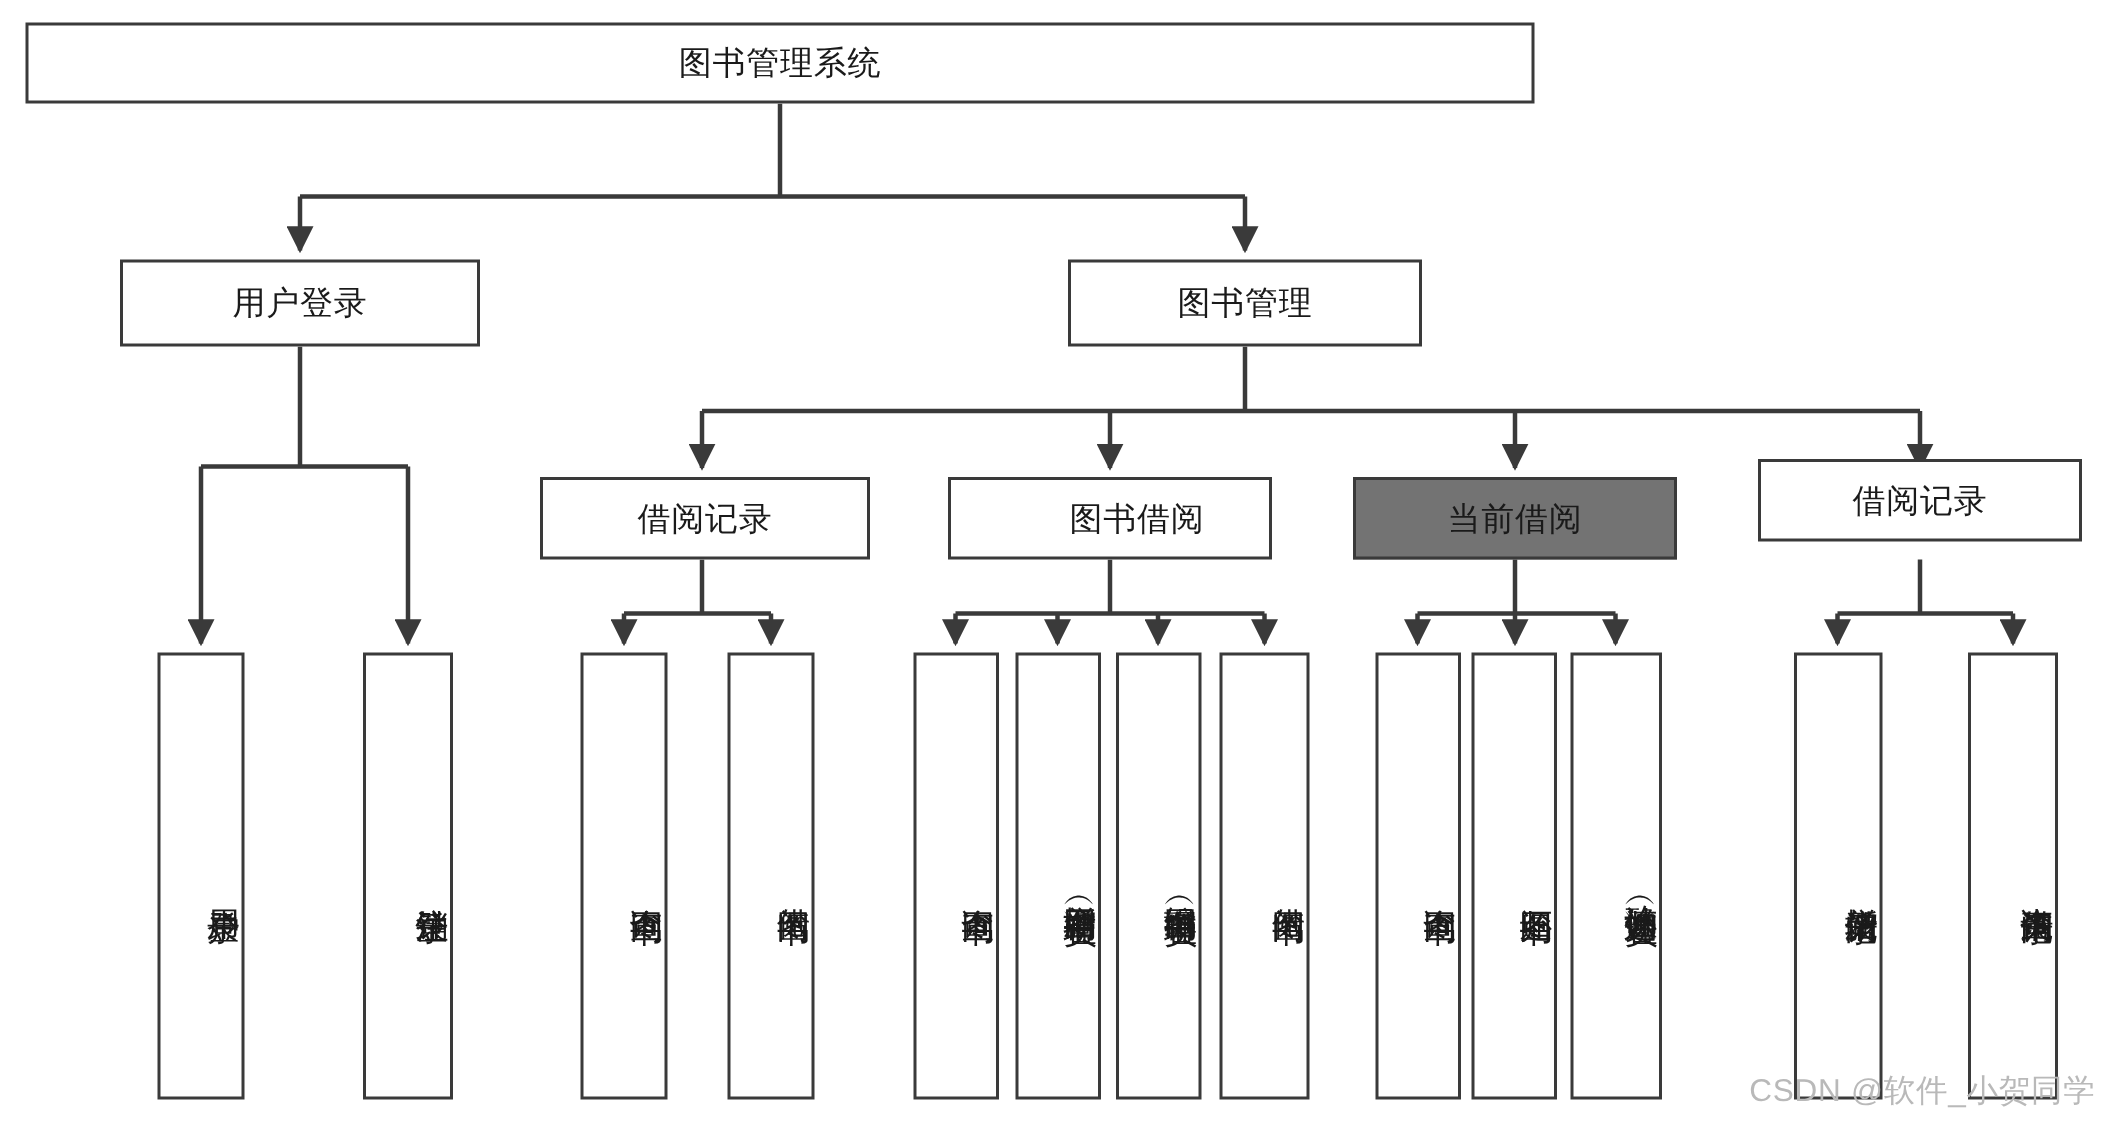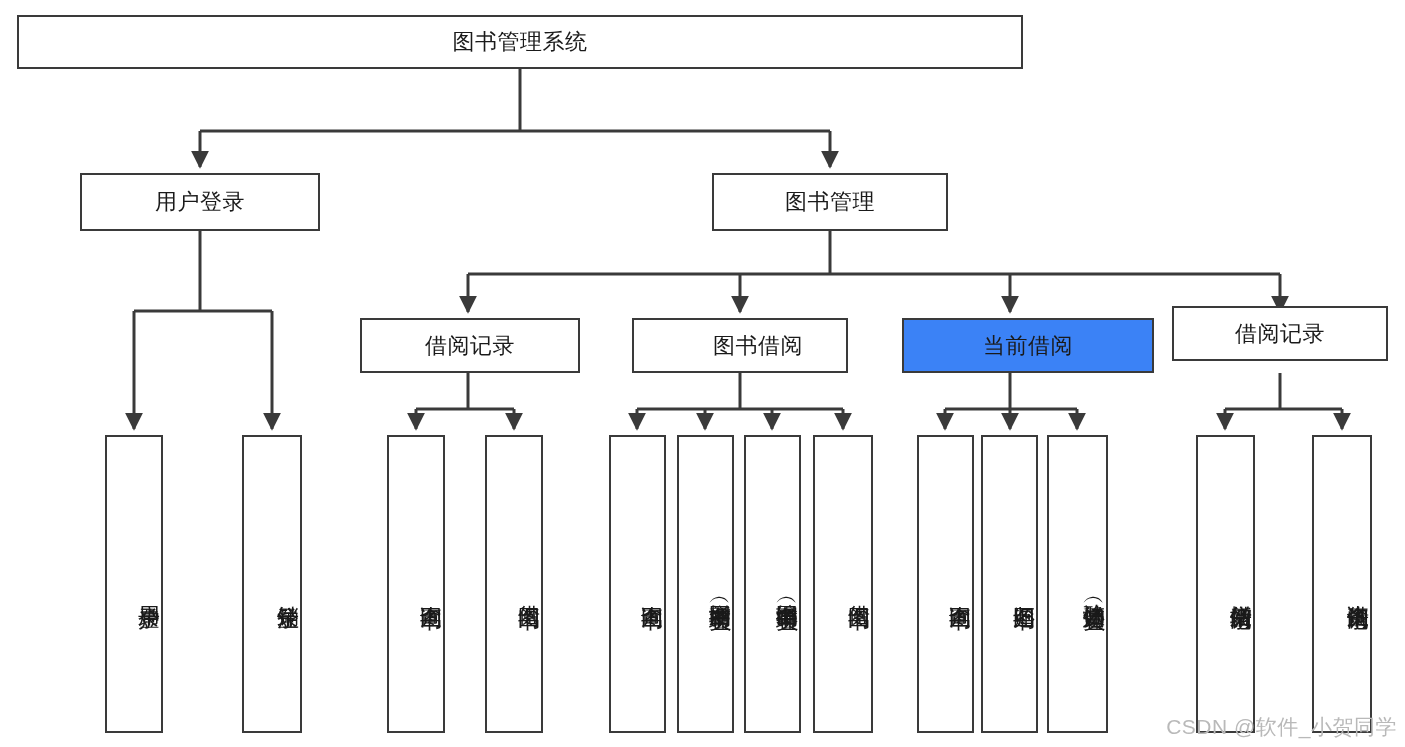--- a/index.html
+++ b/index.html
@@ -131,21 +131,21 @@
   <div class="node horiz" id="node-l2-1" style="left: 712px; top: 173px; width: 236px; height: 58px; border-color: rgb(58, 58, 58); background: rgb(255, 255, 255); color: rgb(26, 26, 26);">
     <span class="lbl">图书管理</span>
   </div>
 
   <div class="node horiz" id="node-l3-0" style="left: 360px; top: 318px; width: 220px; height: 55px; border-color: rgb(58, 58, 58); background: rgb(255, 255, 255); color: rgb(26, 26, 26);">
     <span class="lbl">借阅记录</span>
   </div>
   <div class="node horiz" id="node-l3-1" style="left: 632px; top: 318px; width: 216px; height: 55px; border-color: rgb(58, 58, 58); background: rgb(255, 255, 255); color: rgb(26, 26, 26); padding-left: 36px;">
     <span class="lbl">图书借阅</span>
   </div>
-  <div class="node horiz" id="node-l3-2" style="left: 902px; top: 318px; width: 252px; height: 55px; border-color: rgb(58, 58, 58); background: #3b82f6; color: rgb(26, 26, 26);">
+  <div class="node horiz" id="node-l3-2" style="left: 902px; top: 318px; width: 216px; height: 55px; border-color: rgb(58, 58, 58); background: #737373; color: rgb(26, 26, 26);">
     <span class="lbl">当前借阅</span>
   </div>
   <div class="node horiz" id="node-l3-3" style="left: 1172px; top: 306px; width: 216px; height: 55px; border-color: rgb(58, 58, 58); background: rgb(255, 255, 255); color: rgb(26, 26, 26);">
     <span class="lbl">借阅记录</span>
   </div>
 
   <div class="node vert" id="node-leaf-0" style="left: 105px; top: 435px; width: 58px; height: 298px; border-color: rgb(58, 58, 58); background: rgb(255, 255, 255); color: rgb(26, 26, 26);">
     <span class="lbl">用户登录</span>
   </div>
   <div class="node vert" id="node-leaf-1" style="left: 242px; top: 435px; width: 60px; height: 298px; border-color: rgb(58, 58, 58); background: rgb(255, 255, 255); color: rgb(26, 26, 26);">

